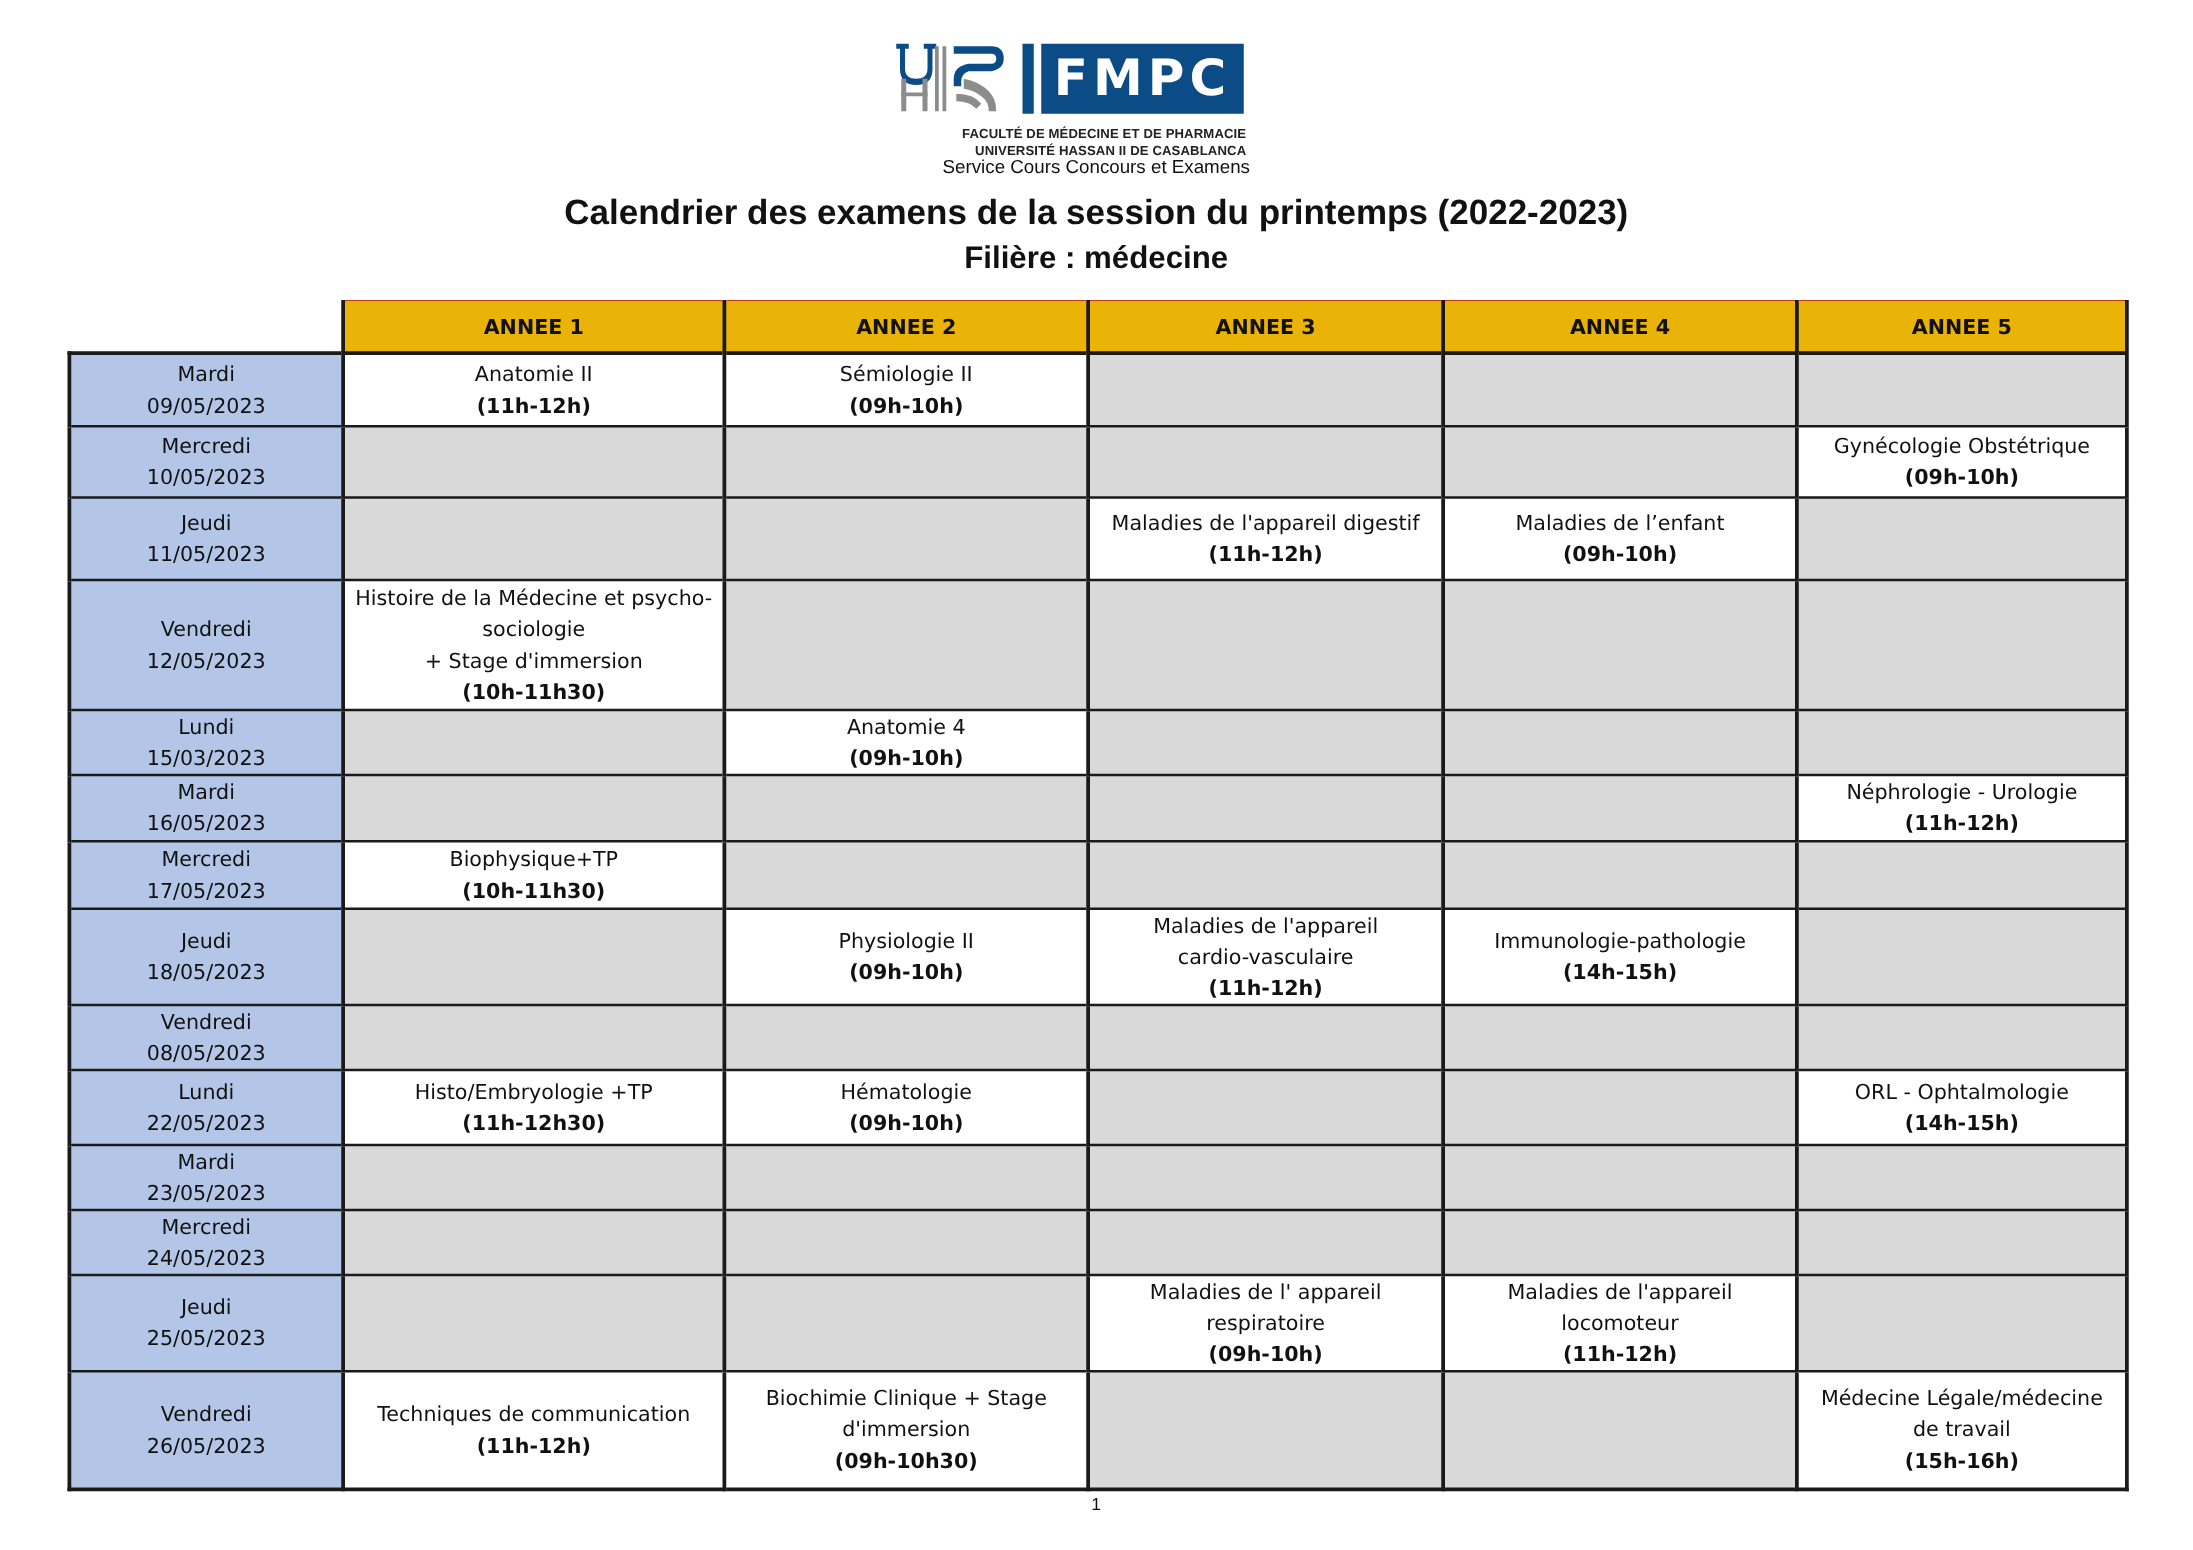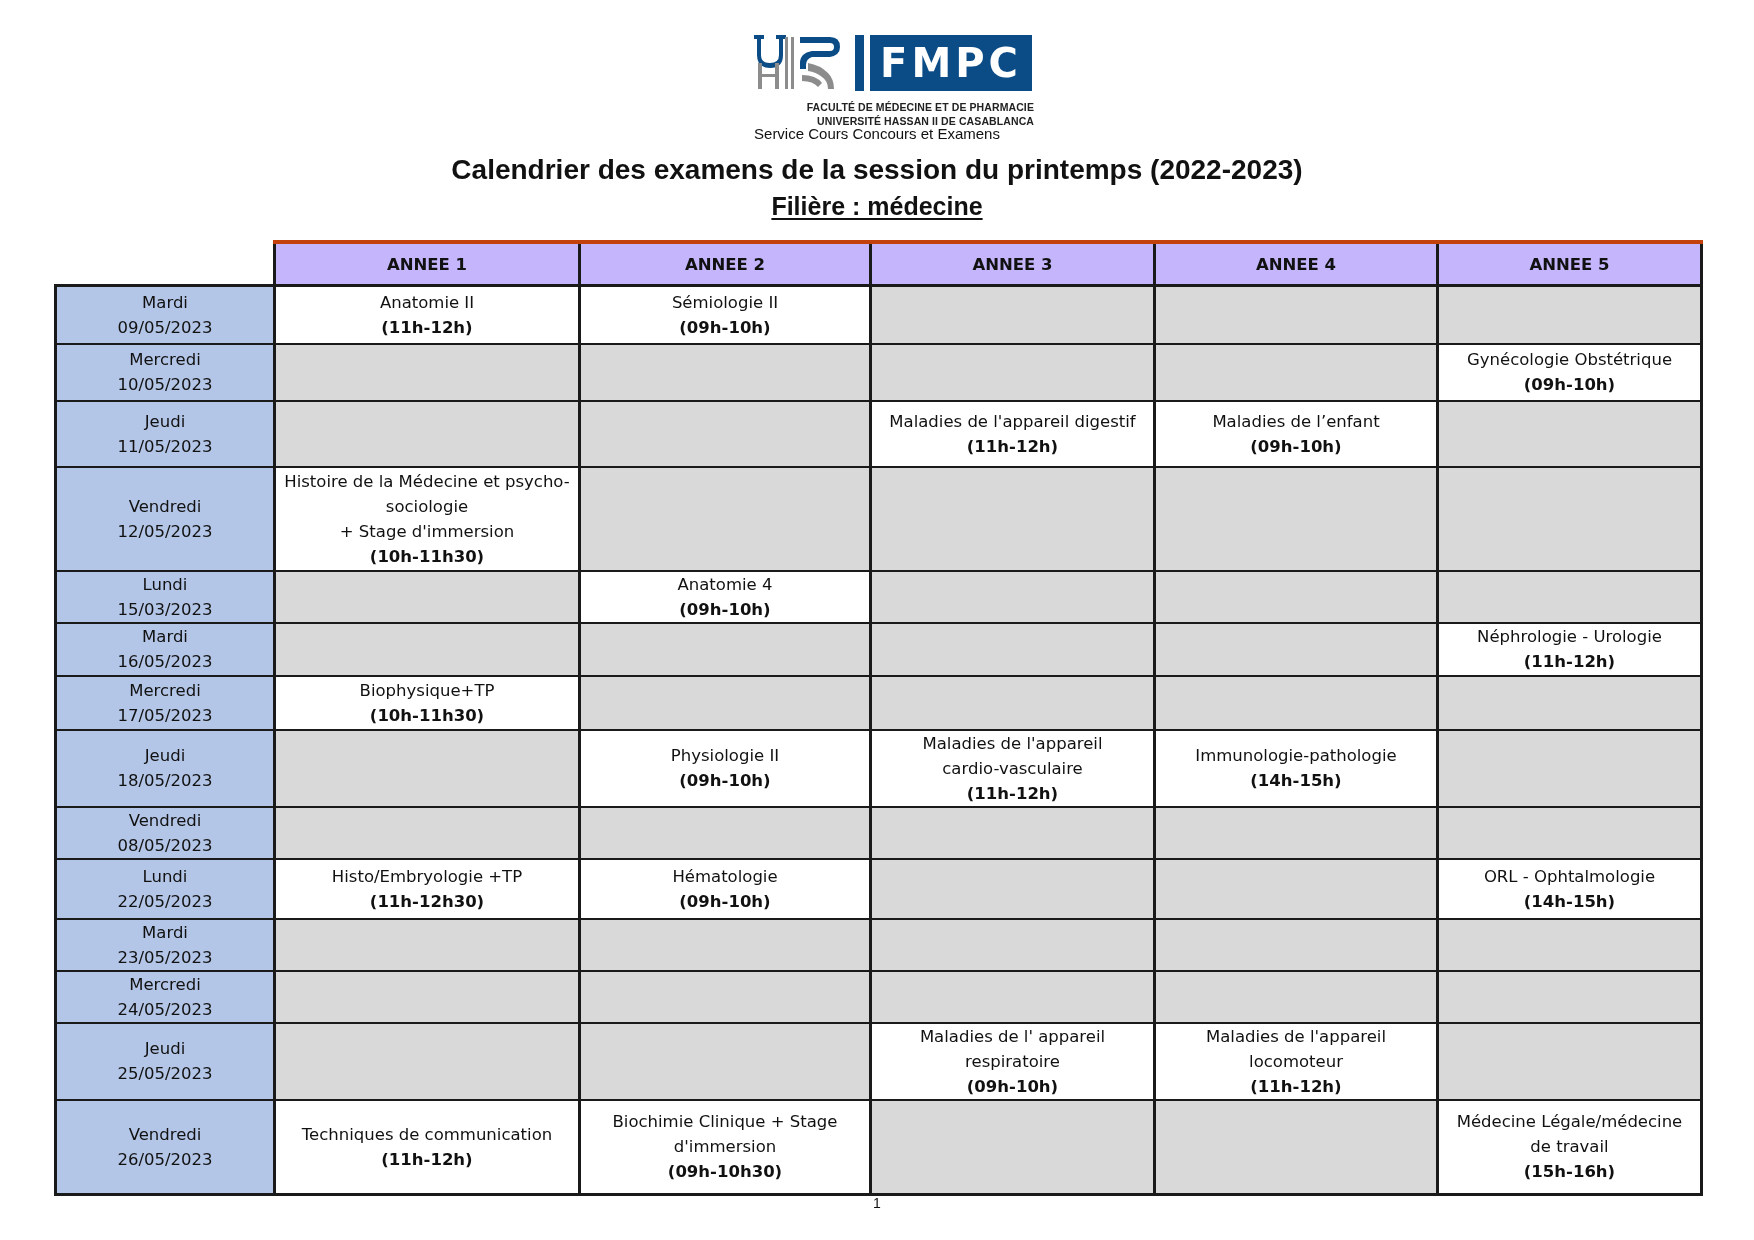--- a/index.html
+++ b/index.html
@@ -1,44 +1,44 @@
 <!DOCTYPE html>
 <html><head>
 <meta charset="utf-8">
 <style>
   html, body { margin: 0; padding: 0; background: #ffffff; }
   body { width: 1754px; height: 1240px; position: relative; overflow: hidden;
          font-family: "DejaVu Sans", sans-serif; color: #111; }
 
-  .logo { position: absolute; left: 752px; top: 33px; width: 282px; height: 100px; }
+  .logo { position: absolute; left: 715px; top: 33px; width: 282px; height: 100px; }
   .logo-mark { position: absolute; left: 0; top: 0; width: 92px; height: 58px; }
   .logo-bar { position: absolute; left: 103px; top: 2px; width: 9px; height: 56px; background: #0b4b86; }
   .logo-box { position: absolute; left: 118px; top: 2px; width: 162px; height: 56px; background: #0b4b86;
               color: #fff; font-family: "DejaVu Sans", sans-serif; font-weight: bold; font-size: 40px;
               letter-spacing: 4px; display: flex; align-items: center; justify-content: center; }
   .logo-line { position: absolute; left: 0; width: 282px; text-align: right; font-weight: bold;
                font-size: 10.5px; color: #222; font-family: "Liberation Sans", sans-serif; letter-spacing: 0.1px; }
   .logo-line.l1 { top: 68px; }
   .logo-line.l2 { top: 82px; }
 
   .service { position: absolute; left: 0; width: 1754px; top: 125px; text-align: center;
              font-family: "Liberation Sans", sans-serif; font-size: 15px; color: #111; }
   .title { position: absolute; left: 0; width: 1754px; top: 154px; text-align: center;
            font-family: "Liberation Sans", sans-serif; font-size: 28px; color: #111; font-weight: bold; }
   .subtitle { position: absolute; left: 0; width: 1754px; top: 192px; text-align: center; }
   .subtitle span { font-family: "Liberation Sans", sans-serif; font-size: 25px; font-weight: bold;
-                   text-decoration: underline; text-underline-offset: 3px; color: #111; }
+                   text-underline-offset: 3px; color: #111; }
 
   table.cal { position: absolute; left: 54px; top: 240px; border-collapse: collapse; table-layout: fixed;
               font-family: "DejaVu Sans", sans-serif; font-size: 16.5px; }
   table.cal td, table.cal th { padding: 0 2px; text-align: center; vertical-align: middle; line-height: 25px;
               border-top: 2px solid #1a1a1a; border-bottom: 2px solid #1a1a1a;
               border-left: 3px solid #1a1a1a; border-right: 3px solid #1a1a1a; }
-  table.cal th { background: #c4b5fd; font-weight: bold; font-size: 16.5px; height: 40px;
-                 border-top: 4px solid #c2410c; }
+  table.cal th { background: #eab308; font-weight: bold; font-size: 16.5px; height: 40px;
+                 border-top: 1px solid #c2410c; }
   table.cal th.corner { background: #fff; border: none; border-right: 3px solid #1a1a1a; }
   td.date { background: #b4c6e7; font-weight: normal; }
   td.empty { background: #d9d9d9; }
   td.exam { background: #ffffff; }
   .time { font-weight: bold; display: block; }
   .sub { display: block; }
   tr.first td { border-top: 3px solid #1a1a1a; }
   tr.last td { border-bottom: 3px solid #1a1a1a; }
 
   .pagenum { position: absolute; left: 0; width: 1754px; top: 1195px; text-align: center;

